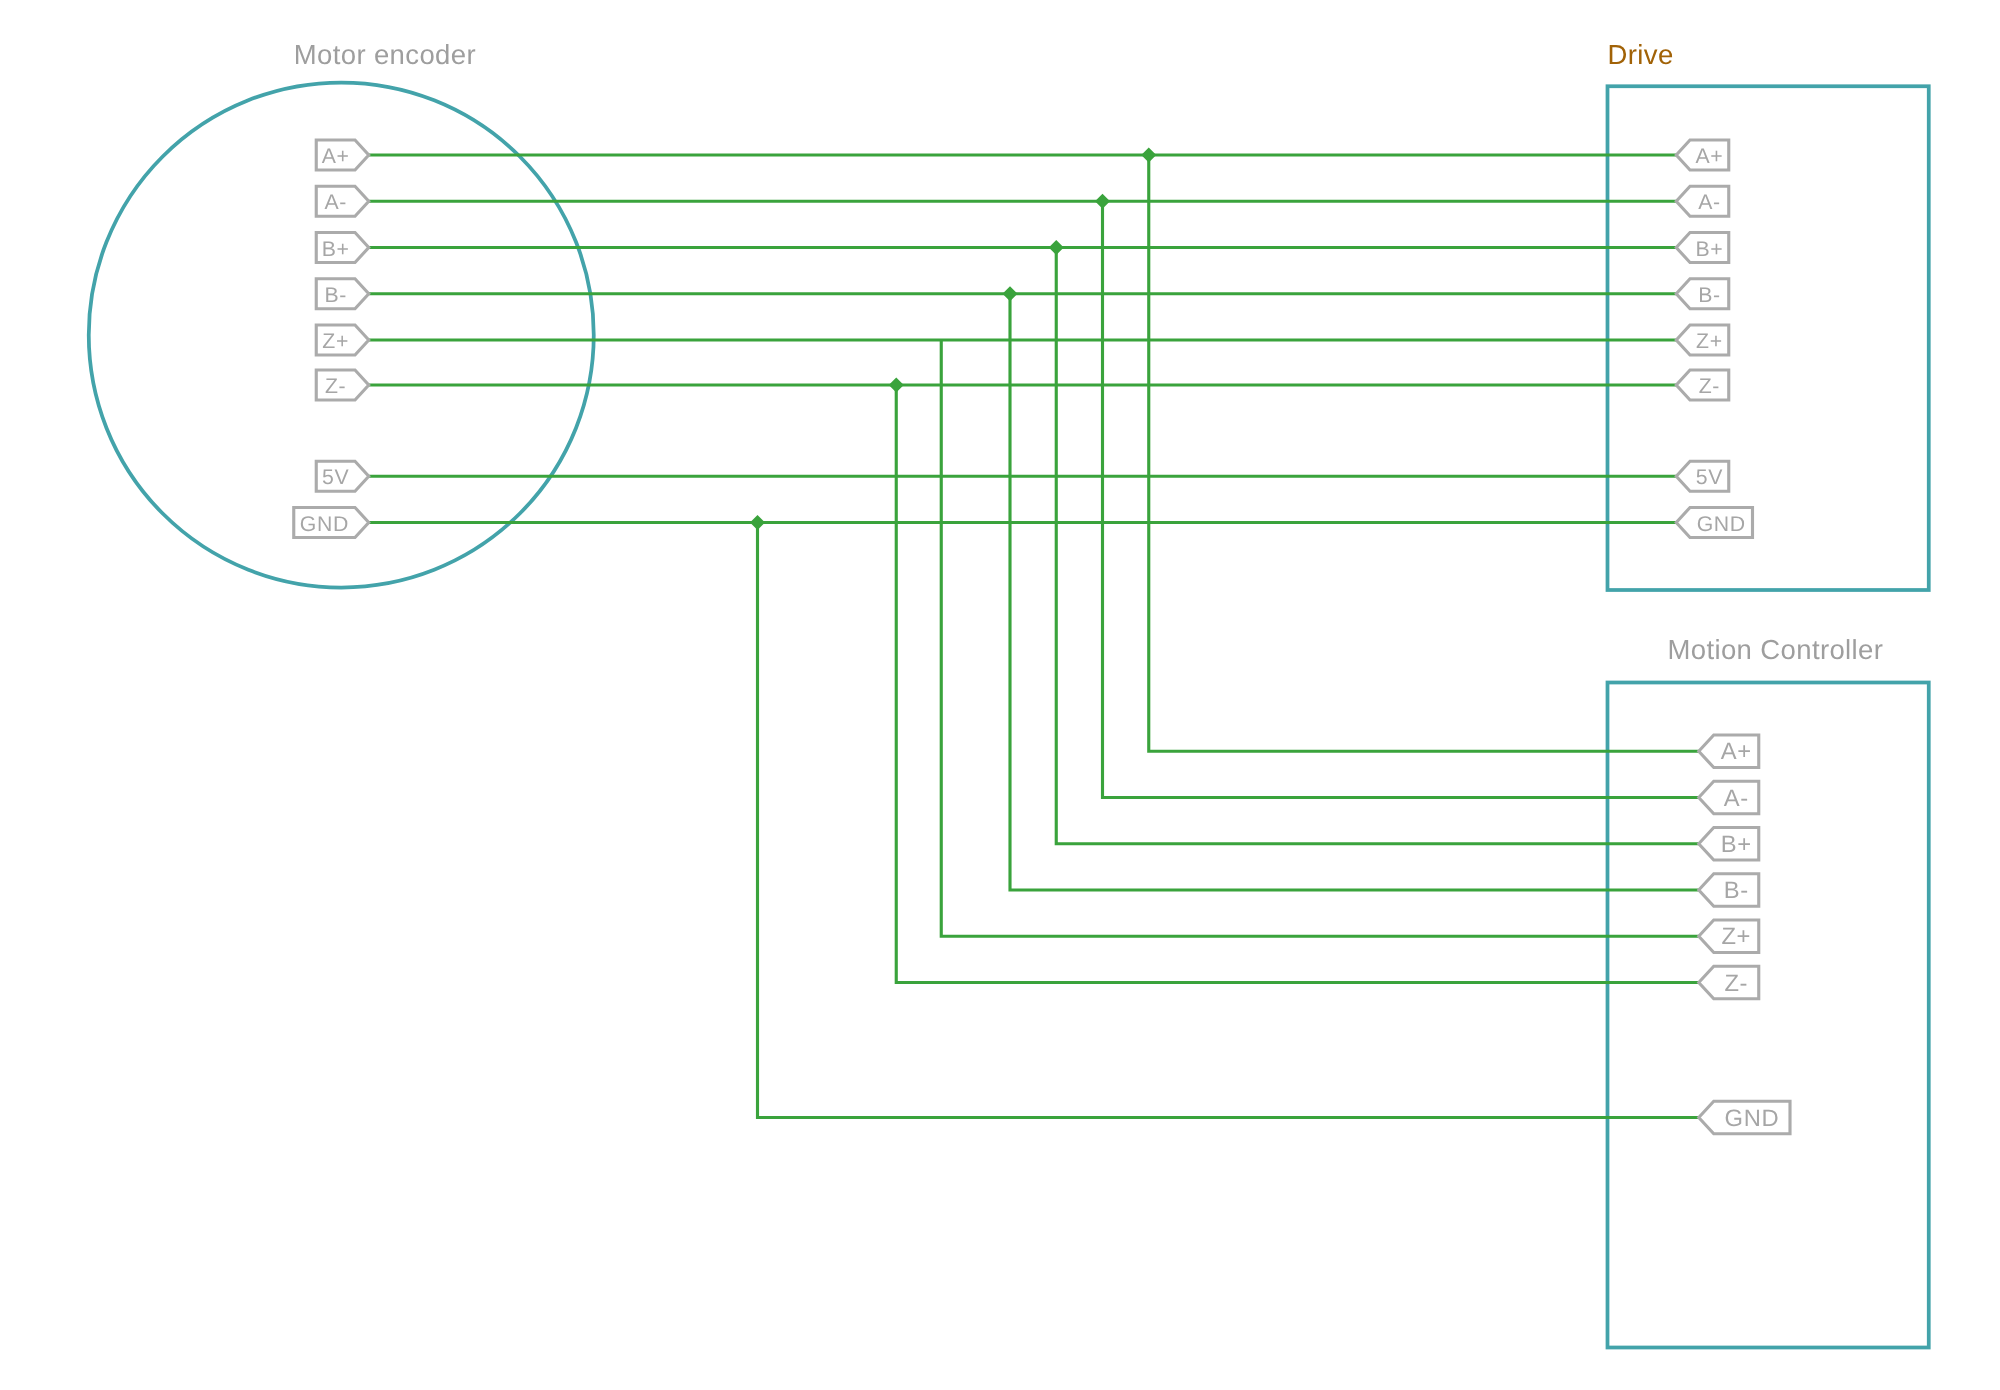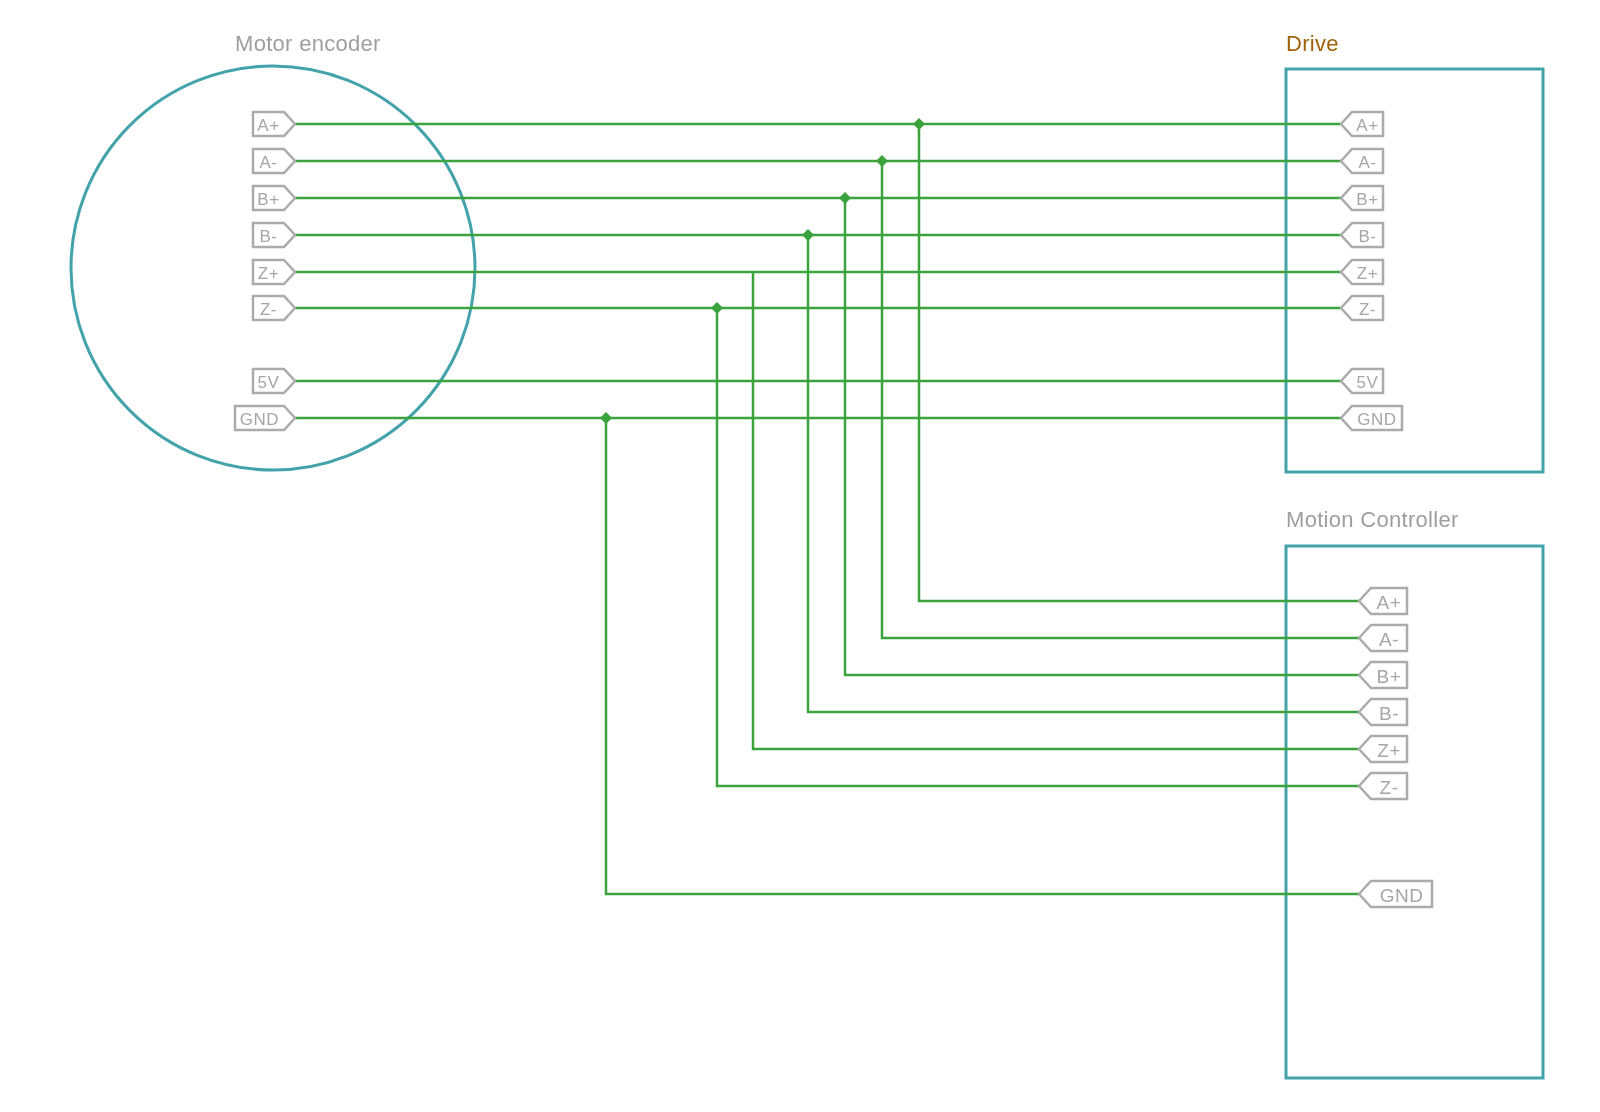--- a/index.html
+++ b/index.html
@@ -153,14 +153,14 @@
         <polygon points="1359,786 1371,773 1407,773 1407,799 1371,799" fill="#ffffff" stroke="#ABABAB" stroke-width="2.5" stroke-linejoin="miter"></polygon>
         <text x="1389" y="786" text-anchor="middle" dominant-baseline="central" dy="1" fill="#A6A6A6" font-size="19" class="pin-label">Z-</text>
       </g>
       <g>
         <polygon points="1359,894 1371,881 1432,881 1432,907 1371,907" fill="#ffffff" stroke="#ABABAB" stroke-width="2.5" stroke-linejoin="miter"></polygon>
         <text x="1401.5" y="894" text-anchor="middle" dominant-baseline="central" dy="1" fill="#A6A6A6" font-size="19" class="pin-label">GND</text>
       </g>
     </svg>
   <div class="block-label" id="label-encoder" style="left: 200px; top: 32px; color: rgb(158, 158, 158); margin-left: 35px;">Motor encoder</div>
   <div class="block-label" id="label-drive" style="left: 1286px; top: 32px; color: #a16207;">Drive</div>
-  <div class="block-label" id="label-controller" style="left: 1286px; top: 508px; color: rgb(158, 158, 158);">Motion Controller</div>
+  <div class="block-label" id="label-controller" style="left: 1334px; top: 508px; color: rgb(158, 158, 158);">Motion Controller</div>
 </div>
 
 </body></html>

